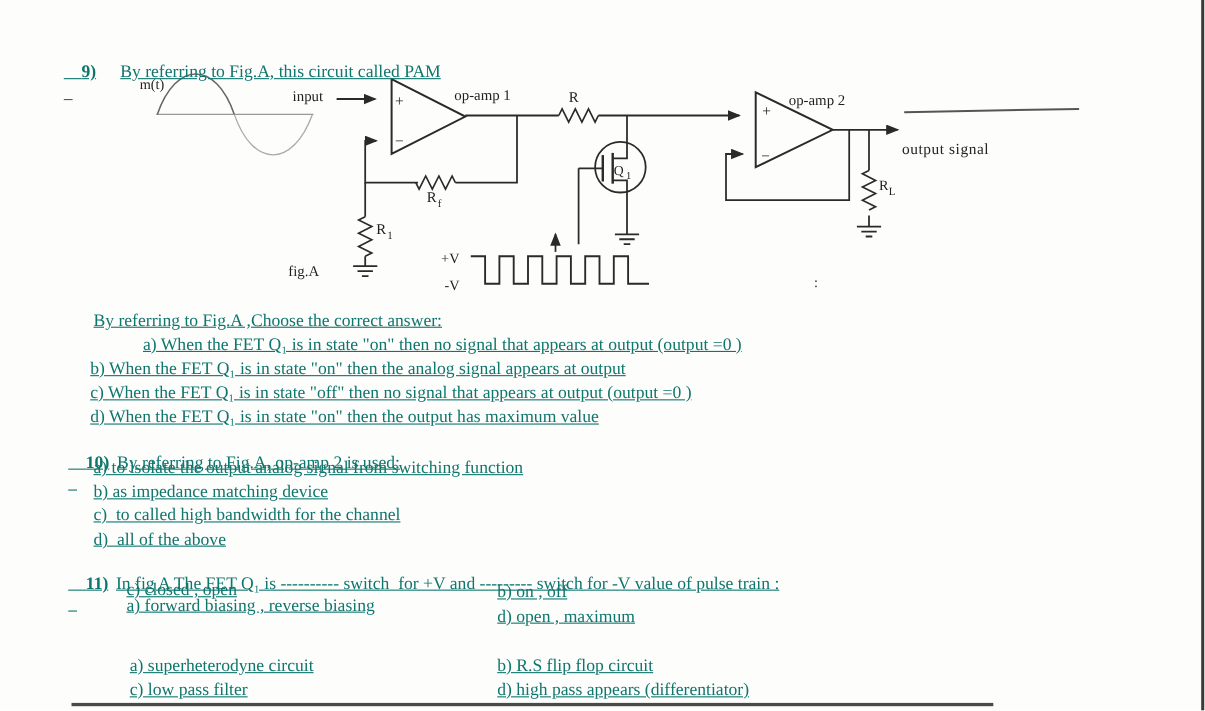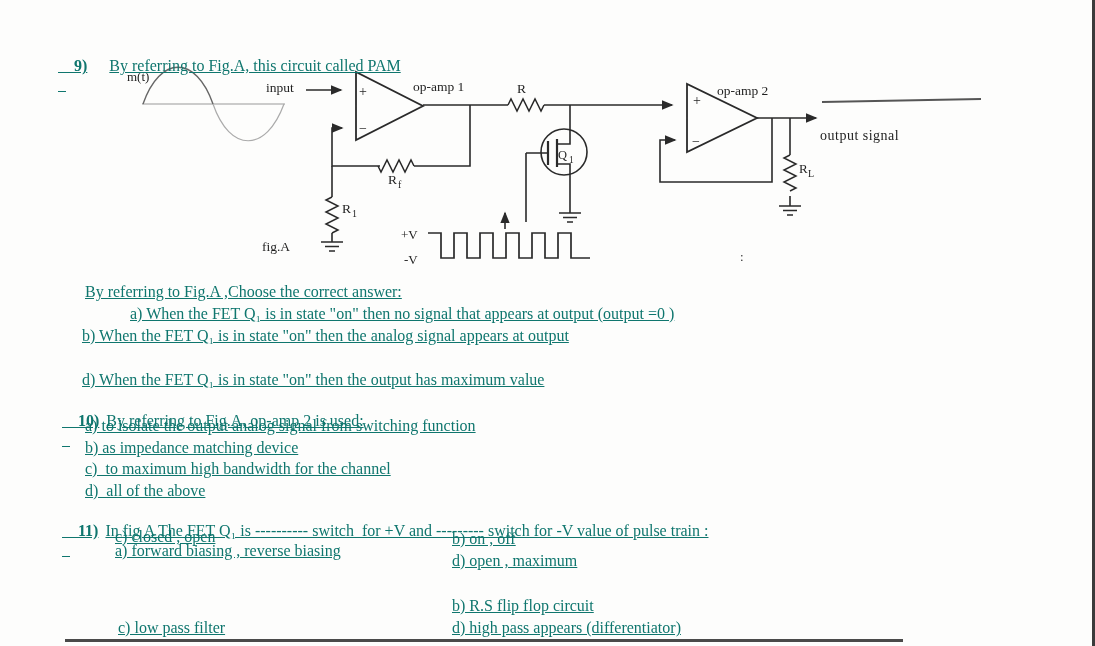--- a/index.html
+++ b/index.html
@@ -108,38 +108,40 @@
     <text x="740" y="261" font-size="13" fill="#333">:</text>
   </svg>
 
   <div class="txt" style="left:58px;top:37px;">
     <span class="qnum gap-wide">9)</span><span>By referring to Fig.A, this circuit called PAM</span>
   </div>
 
   <div class="txt" style="left:85px;top:282px;">By referring to Fig.A ,Choose the correct answer:</div>
   <div class="txt" style="left:82px;top:304px;margin-left:48px;">a) When the FET Q₁ is in state "on" then no signal that appears at output (output =0 )</div>
   <div class="txt" style="left:82px;top:326px;">b) When the FET Q₁ is in state "on" then the analog signal appears at output</div>
+  <div class="txt" style="left:82px;top:348px;">c) When the FET Q₁ is in state "off" then no signal that appears at output (output =0 )</div>
   <div class="txt" style="left:82px;top:370px;">d) When the FET Q₁ is in state "on" then the output has maximum value</div>
 
   <div class="txt" style="left:62px;top:392px;">
     <span class="qnum gap-narrow">10)</span><span>By referring to Fig.A, op-amp 2 is used:</span>
   </div>
   <div class="txt" style="left:85px;top:416px;">a) to isolate the output analog signal from switching function</div>
   <div class="txt" style="left:85px;top:438px;">b) as impedance matching device</div>
-  <div class="txt" style="left:85px;top:459px;">c)  to maximum high bandwidth for the channel</div>
+  <div class="txt" style="left:85px;top:459px;">c)  to called high bandwidth for the channel</div>
   <div class="txt" style="left:85px;top:481px;">d)  all of the above</div>
 
   <div class="txt" style="left:62px;top:502px;">
     <span class="qnum gap-narrow">11)</span><span>In fig A The FET Q₁ is ---------- switch  for +V and --------- switch for -V value of pulse train :</span>
   </div>
   <div class="txt" style="left:115px;top:529px;margin-top:12px;">a) forward biasing , reverse biasing</div>
   <div class="txt" style="left:452px;top:529px;">b) on , off</div>
   <div class="txt" style="left:115px;top:527px;">c) closed , open</div>
   <div class="txt" style="left:452px;top:551px;">d) open , maximum</div>
 
+  <div class="txt" style="left:118px;top:596px;">a) superheterodyne circuit</div>
   <div class="txt" style="left:452px;top:596px;">b) R.S flip flop circuit</div>
   <div class="txt" style="left:118px;top:618px;">c) low pass filter</div>
   <div class="txt" style="left:452px;top:618px;">d) high pass appears (differentiator)</div>
 
   <div class="edge-bar" style="left:1092px;"></div>
   <div class="bottom-rule" style="left:65px;top:639px;width:838px;"></div>
 
 </div>
 
 </body></html>

